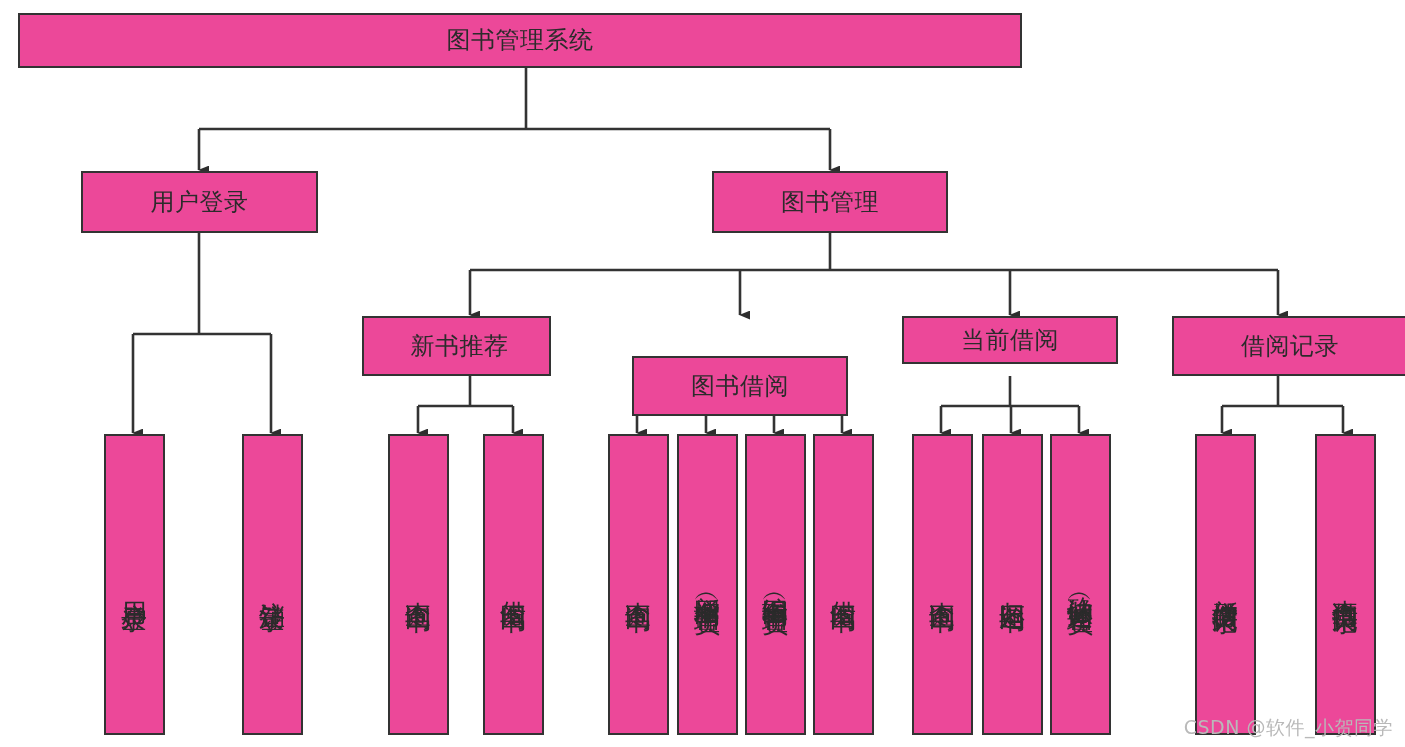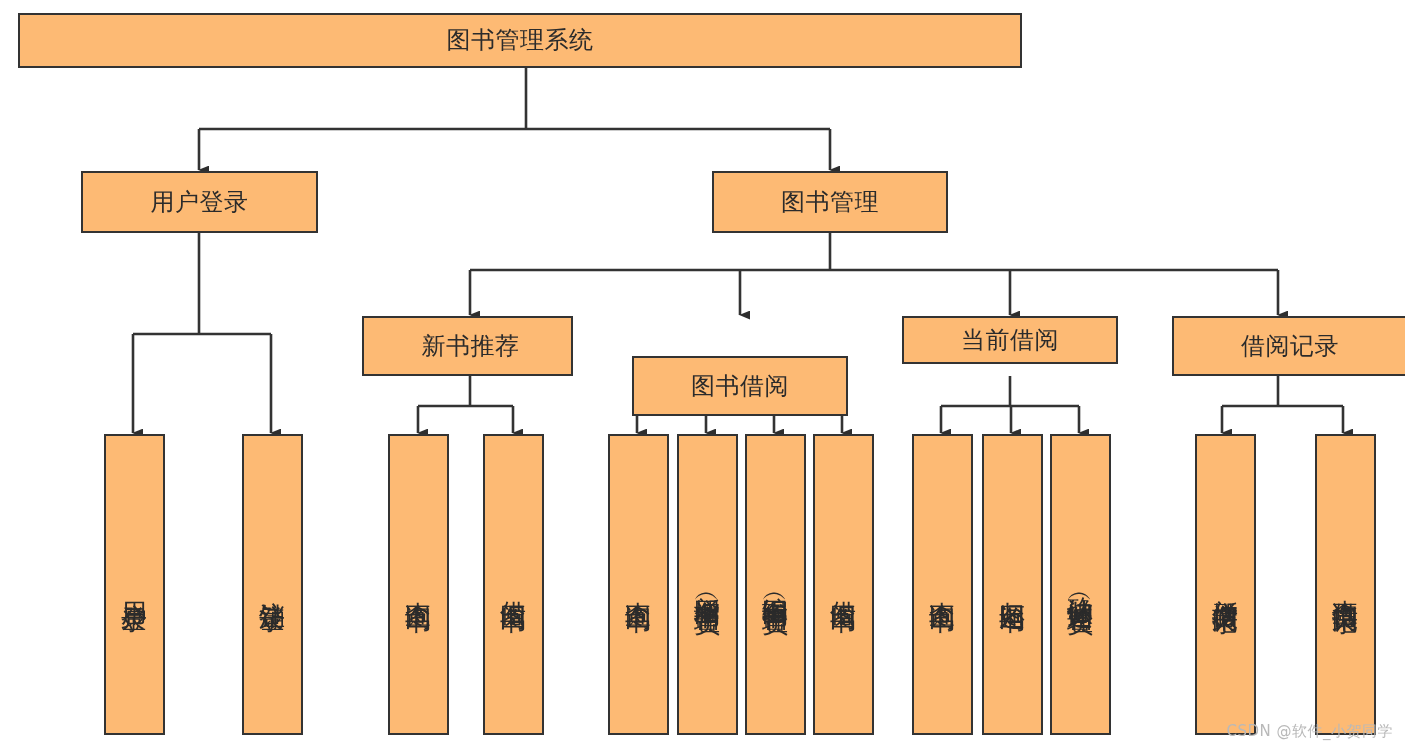--- a/index.html
+++ b/index.html
@@ -21,21 +21,21 @@
     position: absolute;
     left: 0;
     top: 0;
     width: 1405px;
     height: 747px;
   }
   .node {
     position: absolute;
     box-sizing: border-box;
     border: 2.5px solid #333333;
-    background: #fdba74;
+    background: #ec4899;
     display: flex;
     align-items: center;
     justify-content: center;
     color: #2b2b2b;
   }
   .node .label {
     text-align: center;
     line-height: 1.18;
     letter-spacing: 0.5px;
   }
@@ -51,21 +51,21 @@
     text-orientation: upright;
     font-size: 26px;
     letter-spacing: 2px;
     line-height: 1;
     max-height: 276px;
   }
   #watermark {
     position: absolute;
     right: 12px;
     bottom: 6px;
-    font-size: 15px;
+    font-size: 19px;
     color: #b9b9b9;
     letter-spacing: 0.5px;
     white-space: nowrap;
   }
 </style>
 </head>
 <body>
 
 <div id="canvas">
 
@@ -115,21 +115,21 @@
   <div id="nodes">
       <div class="node horiz" style="left: 18px; top: 13px; width: 1004px; height: 55px;">
         <span class="label">图书管理系统</span>
       </div>
       <div class="node horiz" style="left: 81px; top: 171px; width: 237px; height: 62px;">
         <span class="label">用户登录</span>
       </div>
       <div class="node horiz" style="left: 712px; top: 171px; width: 236px; height: 62px;">
         <span class="label">图书管理</span>
       </div>
-      <div class="node horiz" style="left: 362px; top: 316px; width: 211px; height: 60px; padding-left: 6px;">
+      <div class="node horiz" style="left: 362px; top: 316px; width: 189px; height: 60px; padding-left: 6px;">
         <span class="label">新书推荐</span>
       </div>
       <div class="node horiz" style="left: 632px; top: 316px; width: 216px; height: 60px; margin-top: 40px;">
         <span class="label">图书借阅</span>
       </div>
       <div class="node horiz" style="left: 902px; top: 316px; width: 216px; height: 48px;">
         <span class="label">当前借阅</span>
       </div>
       <div class="node horiz" style="left: 1172px; top: 316px; width: 236px; height: 60px;">
         <span class="label">借阅记录</span>

